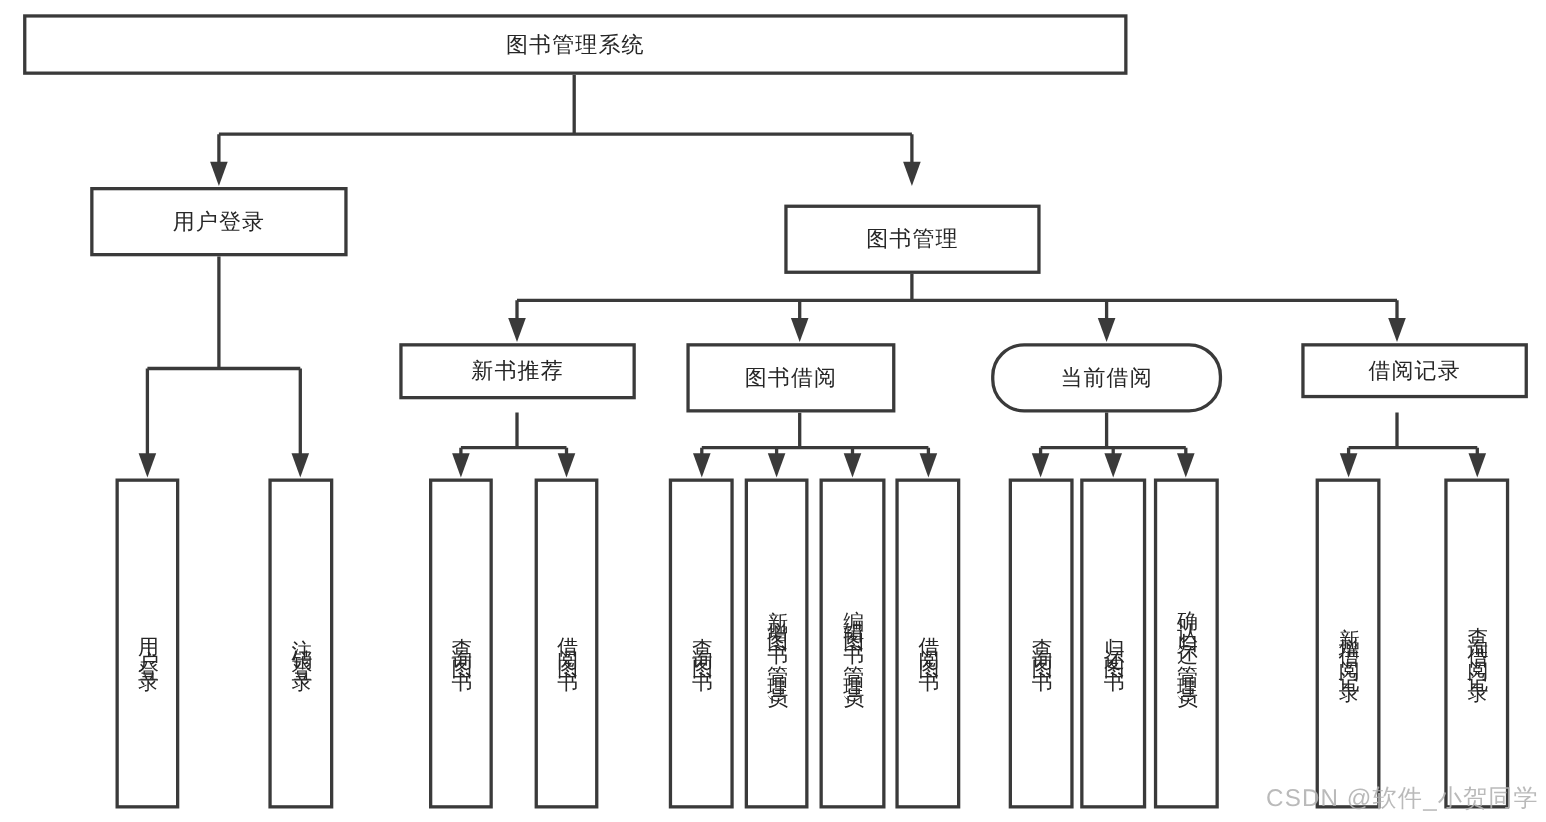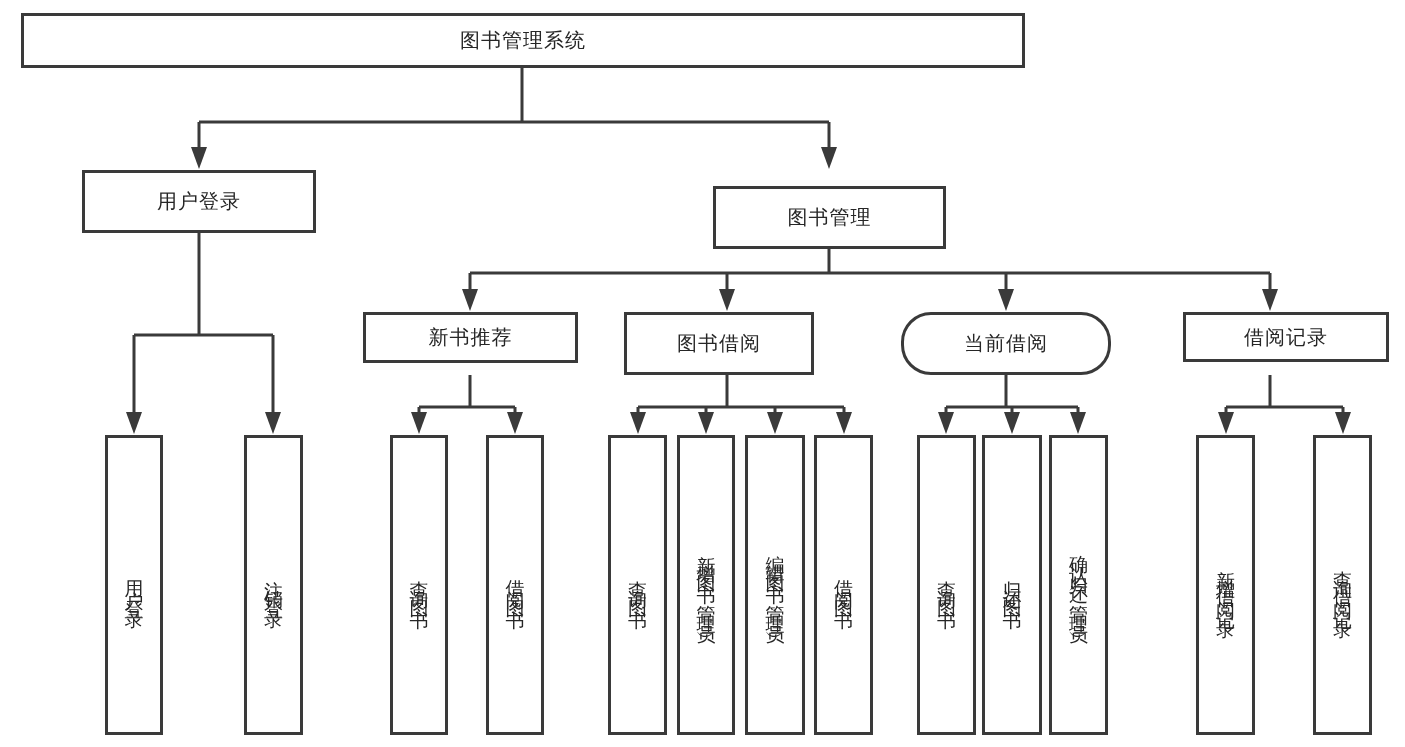--- a/index.html
+++ b/index.html
@@ -125,14 +125,15 @@
   <div class="vbox" style="left:745px; width:60px;">编辑图书（管理员）</div>
   <div class="vbox" style="left:814px; width:59px;">借阅图书</div>
 
   <div class="vbox" style="left:917px; width:59px;">查询图书</div>
   <div class="vbox" style="left:982px; width:60px;">归还图书</div>
   <div class="vbox" style="left:1049px; width:59px;">确认归还（管理员）</div>
 
   <div class="vbox" style="left:1196px; width:59px;">新增借阅记录</div>
   <div class="vbox" style="left:1313px; width:59px;">查询借阅记录</div>
 
+  <div class="watermark">CSDN @软件_小贺同学</div>
 
 </div>
 
 </body></html>

